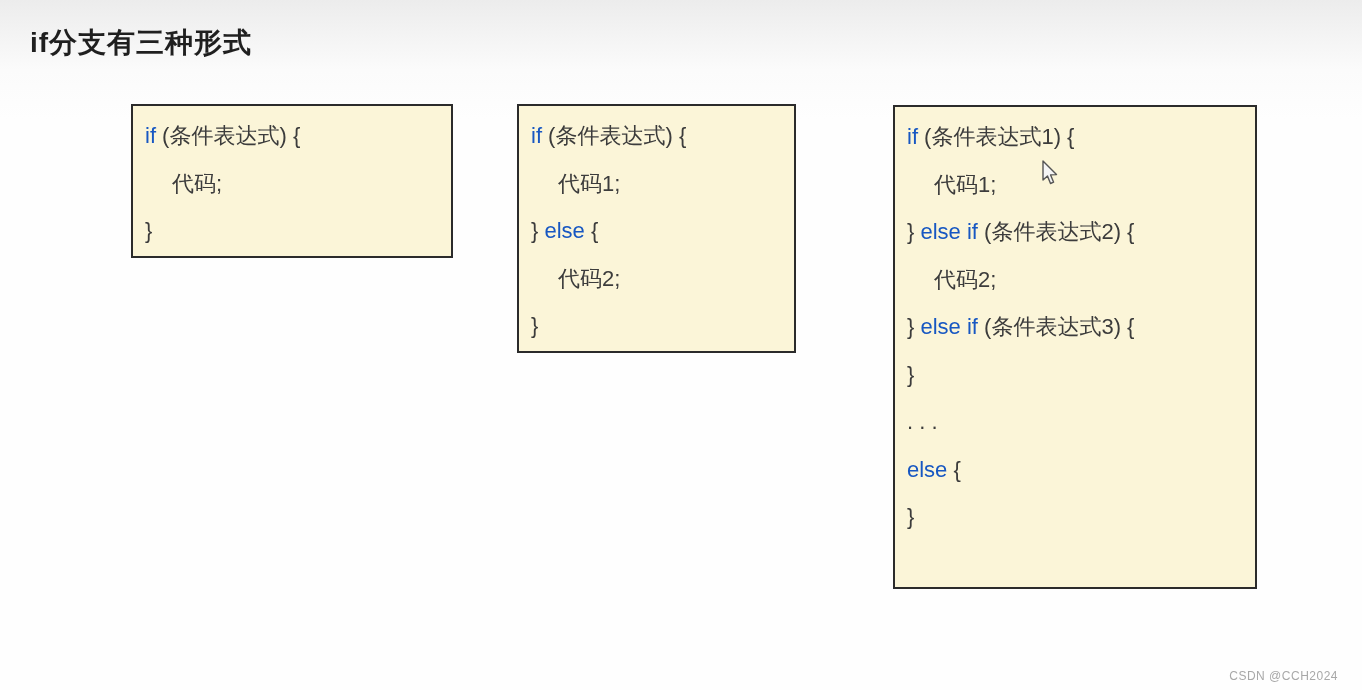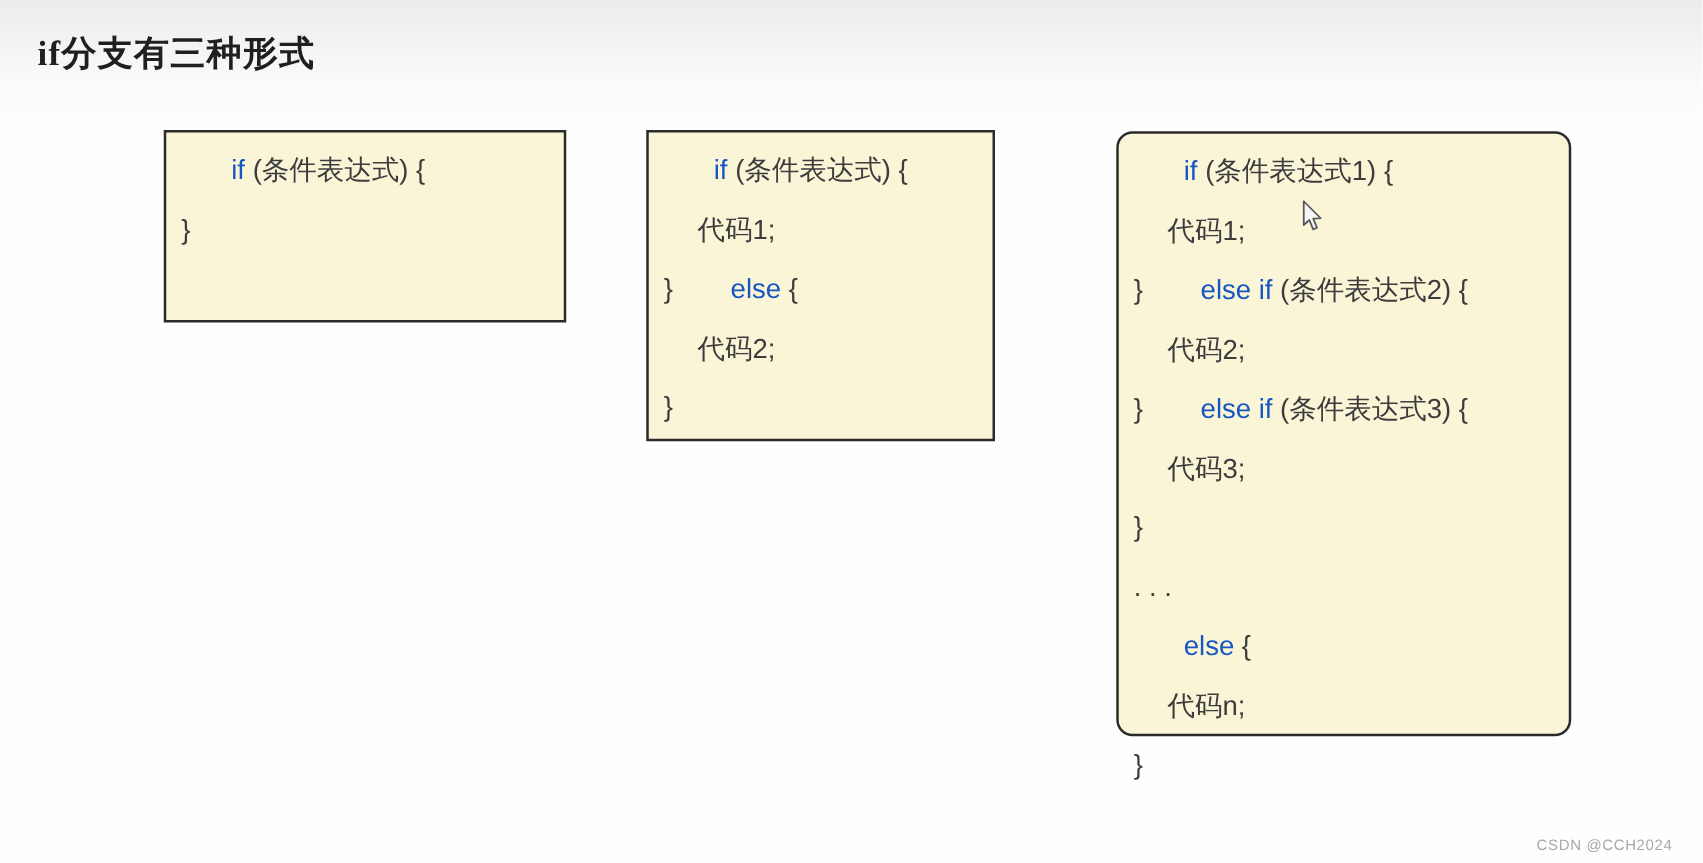--- a/index.html
+++ b/index.html
@@ -13,44 +13,44 @@
   *{margin:0;padding:0;box-sizing:border-box;}
   html,body{width:1362px;height:690px;overflow:hidden;}
   body{
     position:relative;
     background:linear-gradient(#ECECEC 0px,#FBFBFB 70px,#FEFEFE 120px,#FEFEFE 100%);
     font-family:"Liberation Sans",sans-serif;
   }
   .title{
     position:absolute;
     left:30px; top:24px;
-    font-family:Liberation Serif, serif;
+    font-family:Liberation Sans, sans-serif;
     font-weight:bold;
     font-size:28px;
     letter-spacing:1px;
     color:var(--title);
   }
   .codebox{
     position:absolute;
     background:var(--box-bg);
     border:2px solid var(--box-border);
     padding:6px 13px 6px 12px;
   }
   .line{
     font-size:22px;
     line-height:47.5px;
     color:var(--code);
     white-space:pre;
   }
   .line.ind{padding-left:27px;}
-  .kw{color:var(--kw);margin-left:40px;}
+  .kw{color:var(--kw);}
   .pl{color:var(--code);text-align:right;}
   #box1{left:131px;top:104px;width:322px;height:154px;}
   #box2{left:517px;top:104px;width:279px;height:249px;}
-  #box3{left:893px;top:105px;width:364px;height:484px;border-radius:13px;}
+  #box3{left:893px;top:105px;width:364px;height:484px;}
   .cursor{
     position:absolute;
     left:1041px; top:160px;
     width:18px; height:26px;
     pointer-events:none;
   }
   .watermark{
     position:absolute;
     right:24px; bottom:7px;
     font-size:12px;
@@ -58,42 +58,41 @@
     letter-spacing:0.5px;
   }
 </style>
 </head>
 <body>
 
 <div class="title">if分支有三种形式</div>
 
 <div class="codebox" id="box1">
   <div class="line"><span class="kw">if</span><span class="pl"> (条件表达式) {</span></div>
+  <div class="line ind"><span class="pl">代码;</span></div>
   <div class="line"><span class="pl">}</span></div>
 </div>
 
 <div class="codebox" id="box2">
   <div class="line"><span class="kw">if</span><span class="pl"> (条件表达式) {</span></div>
   <div class="line ind"><span class="pl">代码1;</span></div>
   <div class="line"><span class="pl">} </span><span class="kw">else</span><span class="pl"> {</span></div>
   <div class="line ind"><span class="pl">代码2;</span></div>
   <div class="line"><span class="pl">}</span></div>
 </div>
 
 <div class="codebox" id="box3">
   <div class="line"><span class="kw">if</span><span class="pl"> (条件表达式1) {</span></div>
   <div class="line ind"><span class="pl">代码1;</span></div>
   <div class="line"><span class="pl">} </span><span class="kw">else if</span><span class="pl"> (条件表达式2) {</span></div>
   <div class="line ind"><span class="pl">代码2;</span></div>
   <div class="line"><span class="pl">} </span><span class="kw">else if</span><span class="pl"> (条件表达式3) {</span></div>
-  <div class="line ind"><span class="pl">代码3;</span></div>
   <div class="line"><span class="pl">}</span></div>
   <div class="line"><span class="pl">. . .</span></div>
   <div class="line"><span class="kw">else</span><span class="pl"> {</span></div>
-  <div class="line ind"><span class="pl">代码n;</span></div>
   <div class="line"><span class="pl">}</span></div>
 </div>
 
 <svg class="cursor" viewBox="0 0 18 26">
   <path d="M2 1 L2 20 L6.5 16 L9.5 23.5 L12.6 22.2 L9.6 14.9 L15.5 14.6 Z" fill="#F5F5F5" stroke="#555555" stroke-width="1.4" stroke-linejoin="round"></path>
 </svg>
 
 <div class="watermark">CSDN @CCH2024</div>
 
 </body></html>

